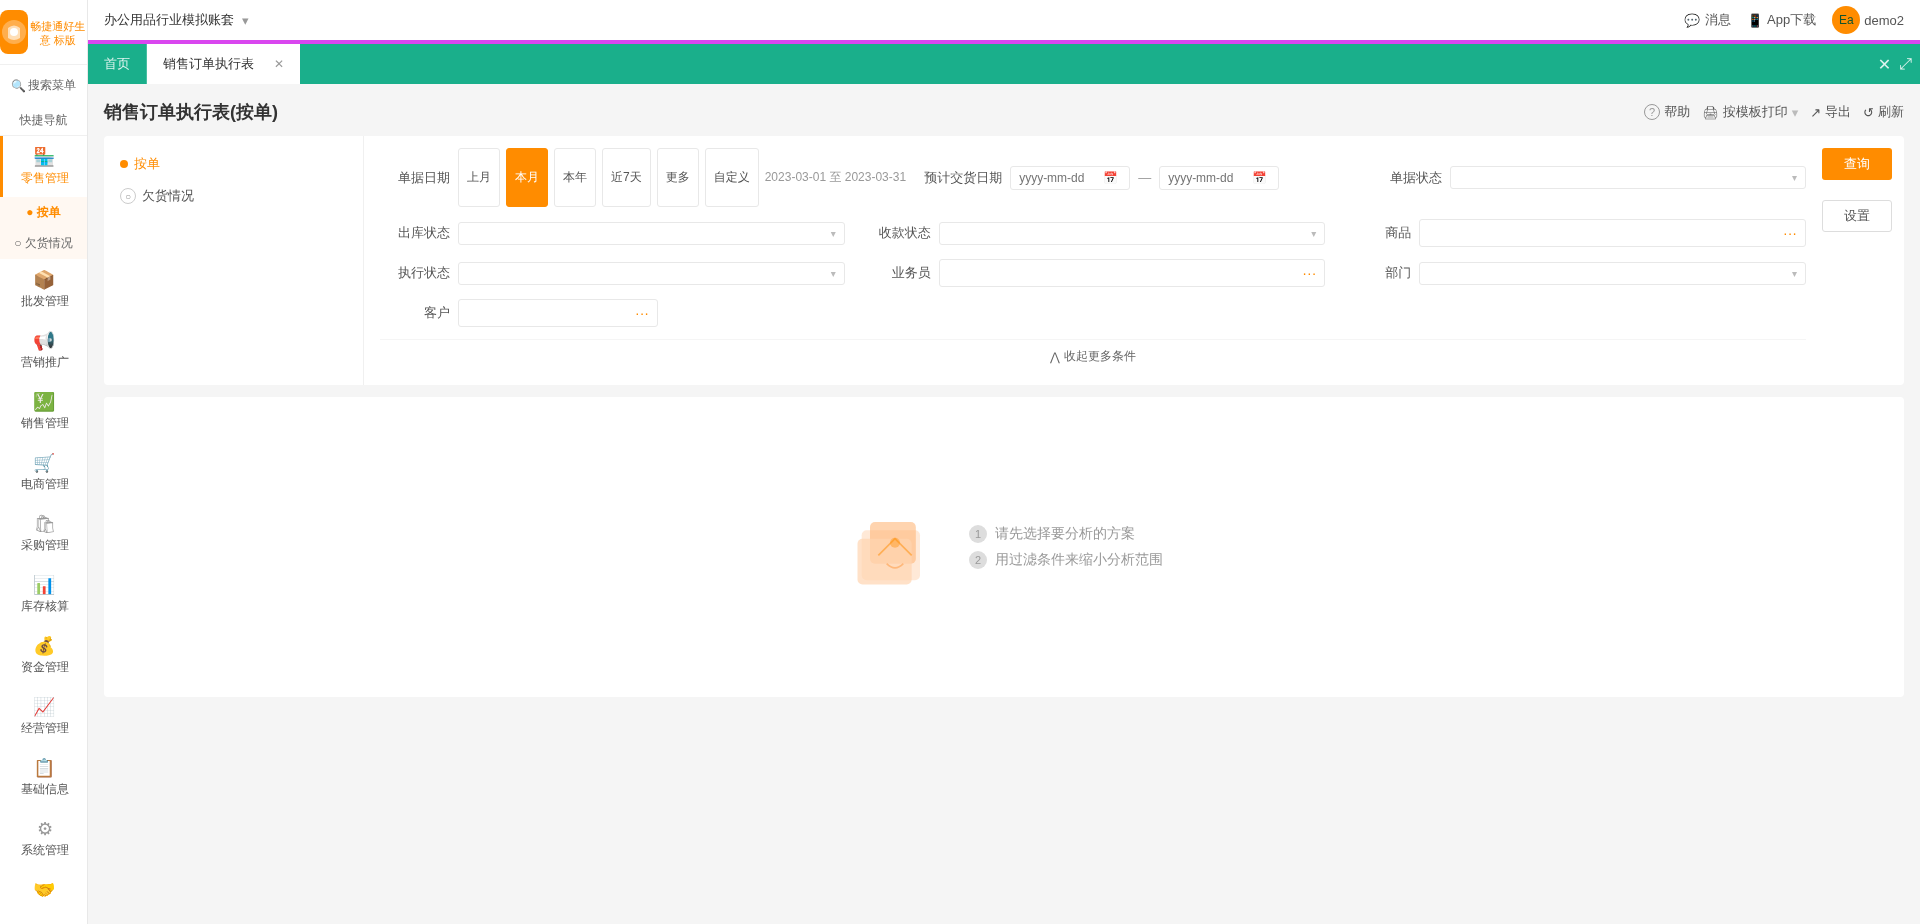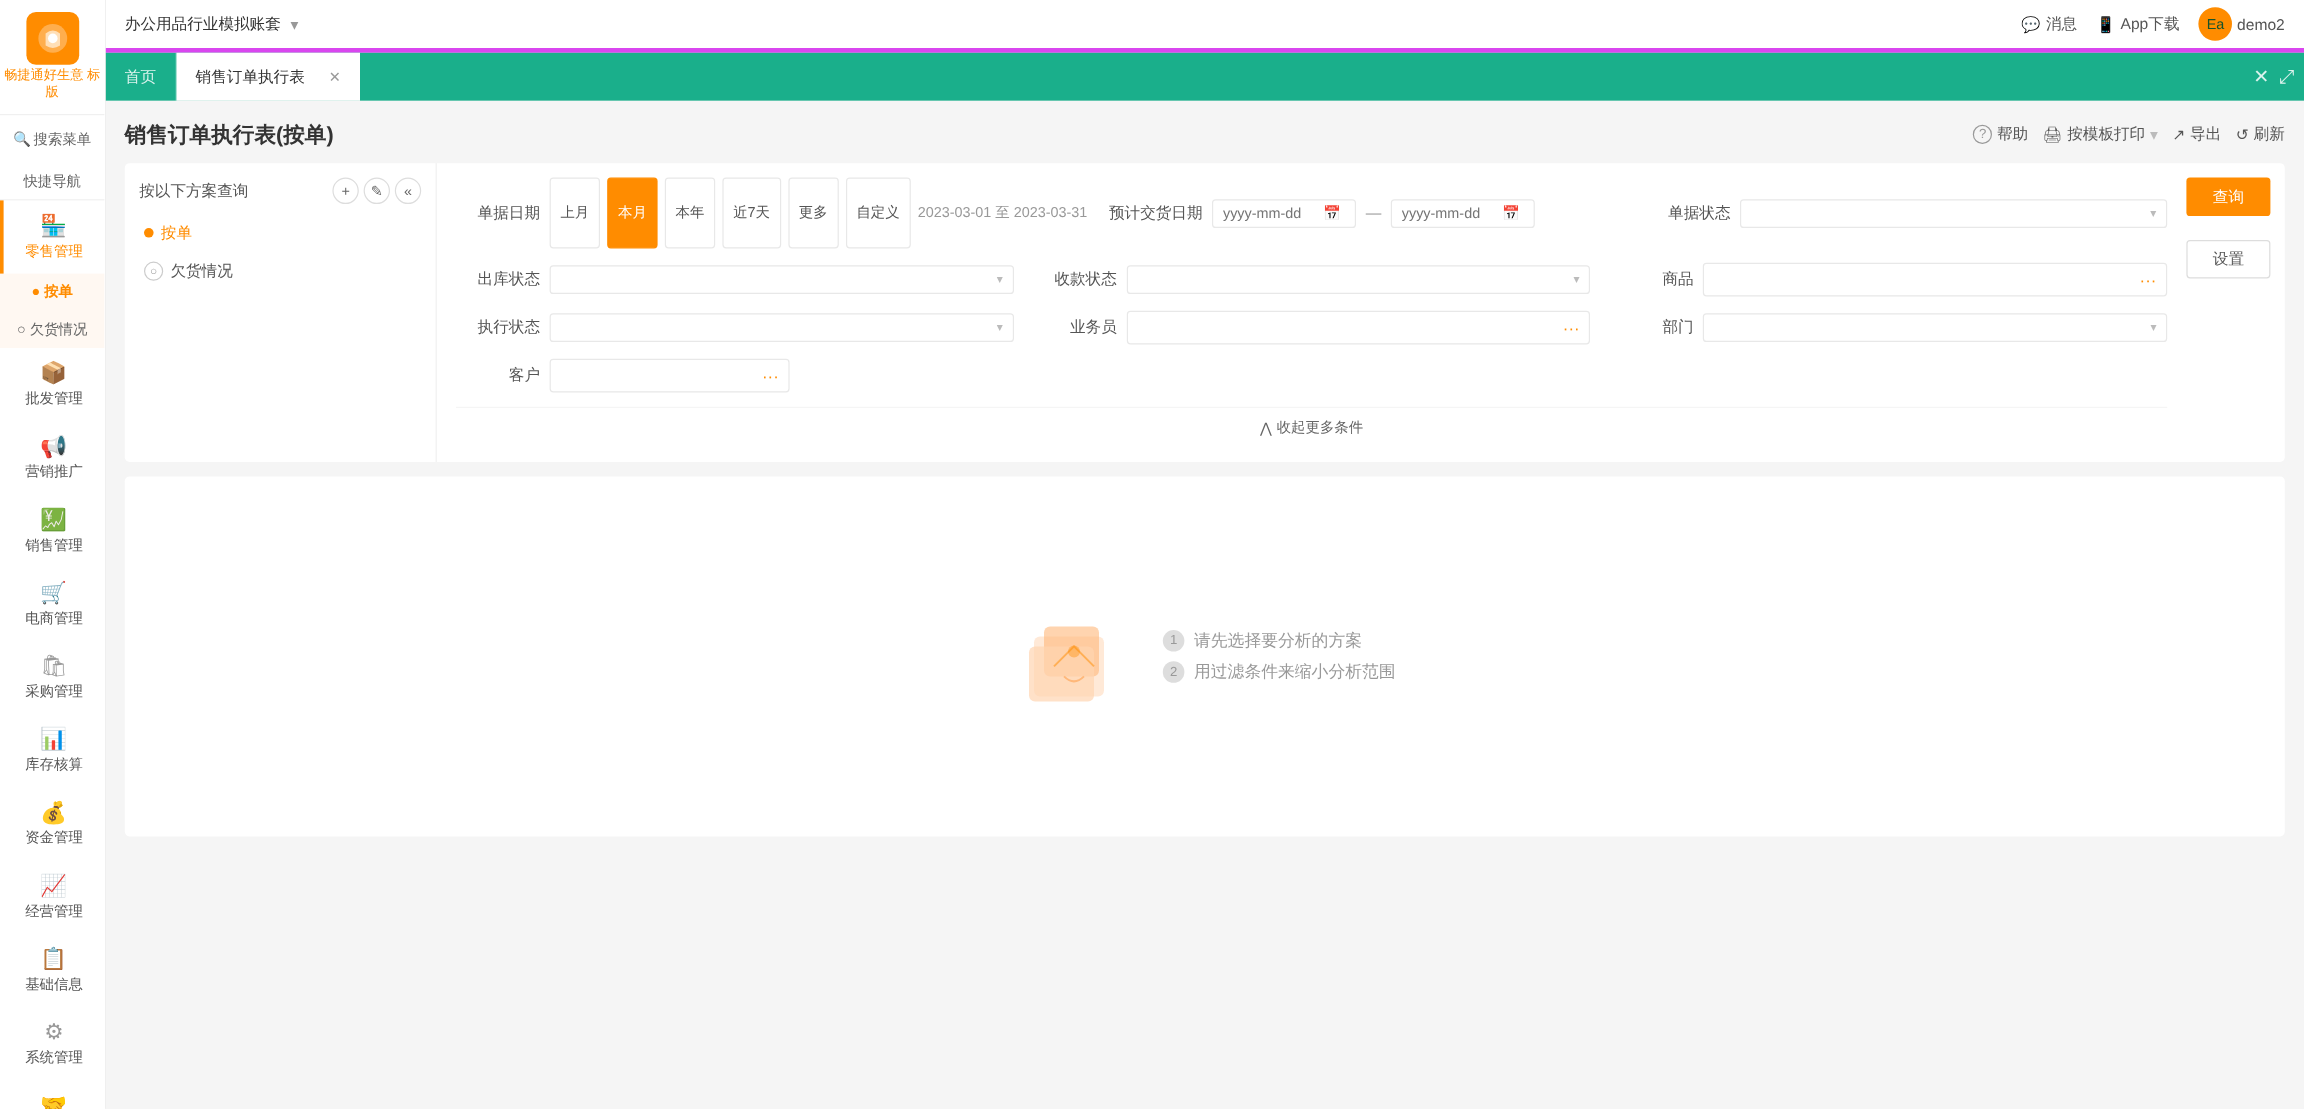--- a/index.html
+++ b/index.html
@@ -1,20 +1,20 @@
 <!DOCTYPE html>
 <html><head>
   <meta charset="utf-8">
   <style>
     * { box-sizing: border-box; margin: 0; padding: 0; }
     body { font-family: "Microsoft YaHei", "PingFang SC", sans-serif; font-size: 13px; background: #f5f5f5; color: #333; display: flex; height: 924px; overflow: hidden; }
 
     
     .sidebar { width: 88px; background: #fff; border-right: 1px solid #e8e8e8; display: flex; flex-direction: column; align-items: center; flex-shrink: 0; overflow-y: auto; }
-    .sidebar-logo { width: 100%; padding: 10px 0; display: flex; flex-direction: column; align-items: center; background: #fff; border-bottom: 1px solid #f0f0f0; }
+    .sidebar-logo { width: 100%; padding: 10px 0; display: flex; flex-direction: row; align-items: center; background: #fff; border-bottom: 1px solid #f0f0f0; }
     .logo-icon { width: 44px; height: 44px; background: #ff8c00; border-radius: 8px; display: flex; align-items: center; justify-content: center; }
     .logo-icon svg { width: 28px; height: 28px; }
     .logo-text { font-size: 11px; color: #ff8c00; margin-top: 2px; text-align: center; line-height: 1.3; }
     .sidebar-search { width: 100%; padding: 8px 6px; }
     .sidebar-search-btn { width: 100%; background: none; border: none; color: #666; font-size: 12px; cursor: pointer; padding: 4px 0; display: flex; align-items: center; justify-content: center; gap: 2px; }
     .sidebar-nav-label { width: 100%; padding: 6px 0; display: flex; flex-direction: column; align-items: center; border-bottom: 1px solid #f0f0f0; }
     .sidebar-nav-label span { font-size: 12px; color: #666; }
     .sidebar-menu-item { width: 100%; padding: 10px 4px; display: flex; flex-direction: column; align-items: center; cursor: pointer; border-left: 3px solid transparent; }
     .sidebar-menu-item.active { border-left: 3px solid #ff8c00; }
     .sidebar-menu-item .icon { font-size: 18px; color: #999; margin-bottom: 2px; }
@@ -244,28 +244,20 @@
         <div class="page-header-action">
           <span>↺</span>
           <span>刷新</span>
         </div>
       </div>
     </div>
 
     <div class="filter-panel">
 
       <div class="filter-left">
-        <div class="filter-left-header">
-          <span>按以下方案查询</span>
-          <div class="actions">
-            <button class="icon-btn">+</button>
-            <button class="icon-btn">✎</button>
-            <button class="icon-btn">«</button>
-          </div>
-        </div>
         <div class="filter-left-item active">
           <span class="dot"></span>
           <span>按单</span>
         </div>
         <div class="filter-left-item">
           <span class="circle-icon">○</span>
           <span>欠货情况</span>
         </div>
       </div>
 

